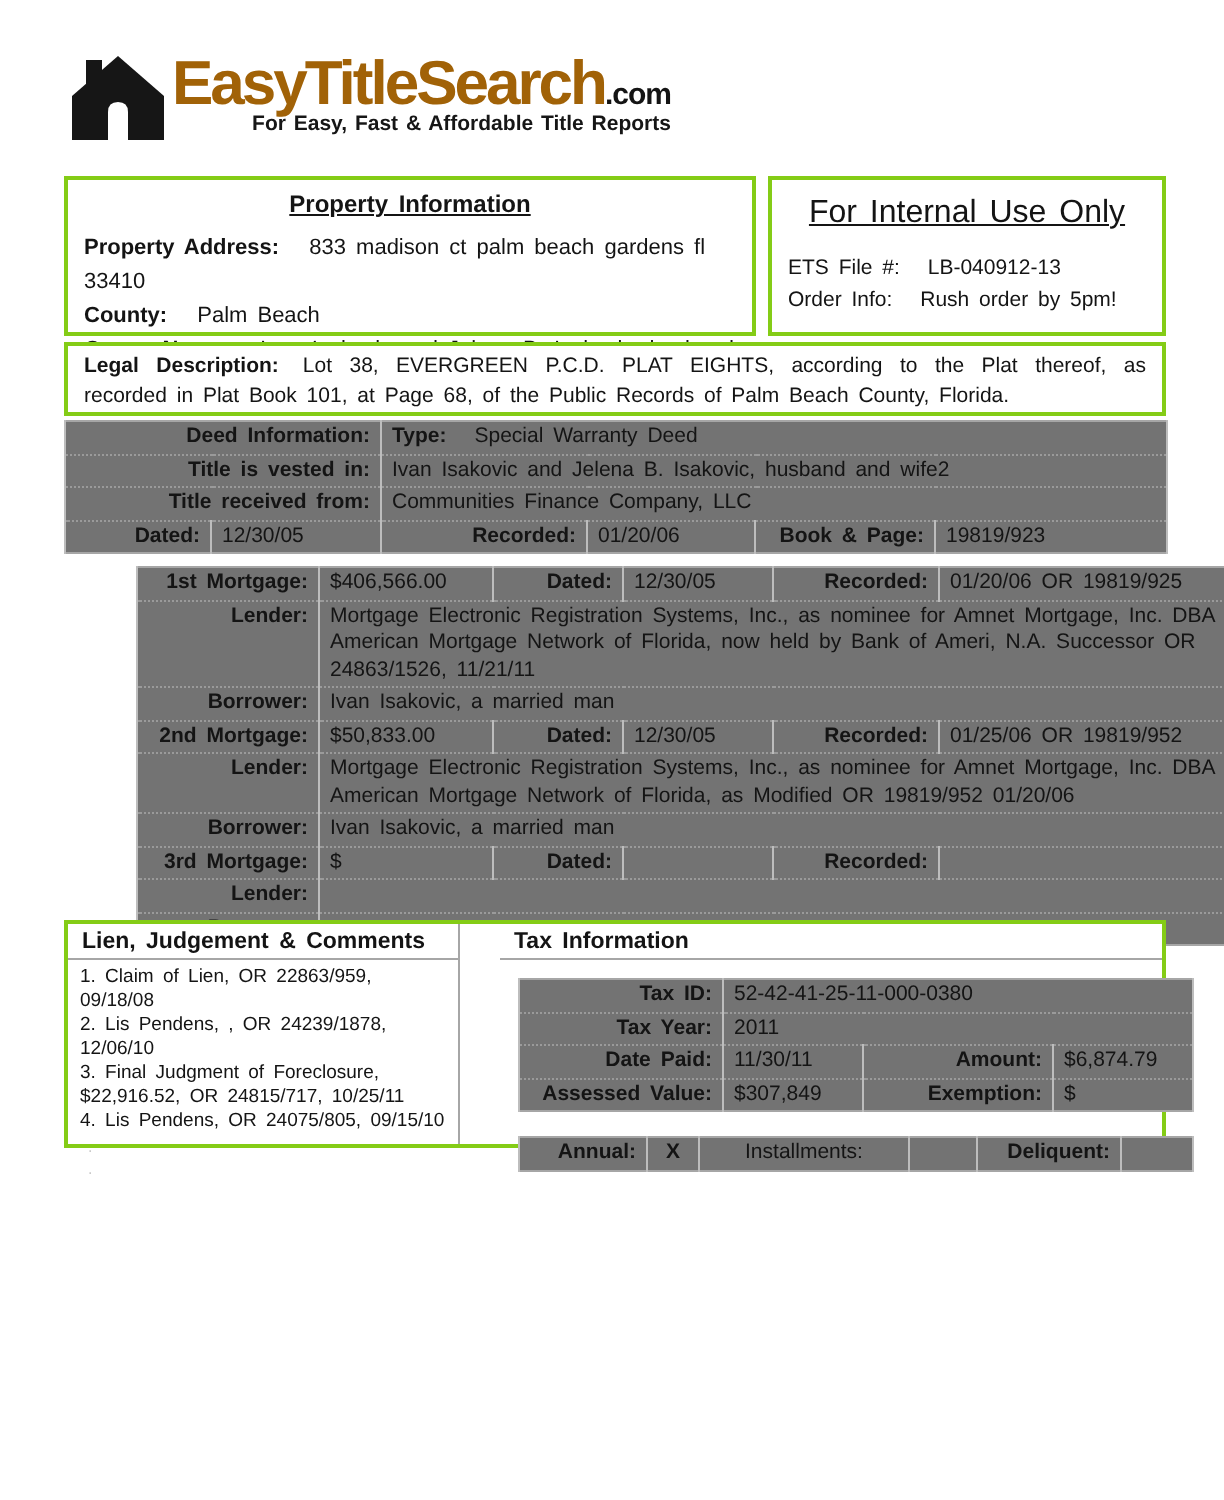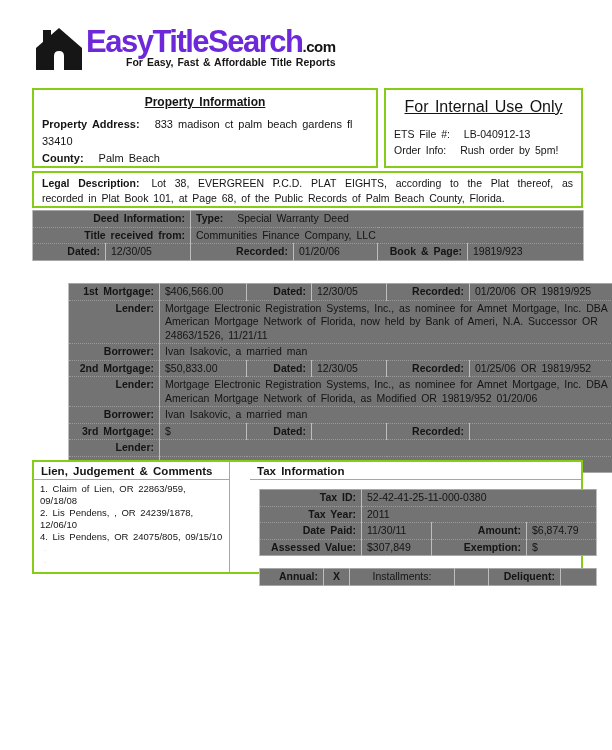--- a/index.html
+++ b/index.html
@@ -6,21 +6,21 @@
   html,body { background:#fff; }
   .page {
     position:relative; width:612px; height:750px; background:#ffffff;
     font-family:"Liberation Sans", sans-serif; color:#141414;
     word-spacing:2px; overflow:hidden;
   }
   
   .logo { position:absolute; left:36px; top:26px; display:flex; align-items:flex-start; }
   .logo svg { display:block; margin-top:2px; }
   .logo-textcol { margin-left:4px; }
-  .logo-title { font-weight:bold; font-size:31px; letter-spacing:-1.5px; line-height:32px; color:#6d28d9; word-spacing:0; }
+  .logo-title { font-weight:bold; font-size:31px; letter-spacing:-1.5px; line-height:32px; color:#a16207; word-spacing:0; }
   .logo-tld { font-size:15px; font-weight:bold; letter-spacing:-0.5px;text-align:center; }
   .logo-tagline { font-size:10.5px; font-weight:bold; text-align:right; margin-top:-2px; letter-spacing:0; color:#161616; word-spacing:1px; }
   
   .box { position:absolute; border:2px solid #84cc16; background:#fff; }
   .lbl { font-weight:bold; }
   
   .prop-box { left:32px; top:88px; width:346px; height:80px; padding:5px 8px; }
   .box-title { text-align:center; font-weight:bold; font-size:12px; text-decoration:underline; margin-bottom:7px; }
   .prop-row { font-size:11px; line-height:17px; }
   .prop-row .val { margin-left:10px; font-weight:normal; }
@@ -122,20 +122,24 @@
         <col style="width:84px">
         <col style="width:90px">
         <col style="width:116px">
       </colgroup>
     <tbody>
         <tr>
       <td class="r" colspan="2">Deed Information:</td>
       <td colspan="4"><span class="type-lbl">Type:</span><span>Special Warranty Deed</span></td>
     </tr>
     <tr>
+      <td class="r" colspan="2">Title is vested in:</td>
+      <td colspan="4">Ivan Isakovic and Jelena B. Isakovic, husband and wife2</td>
+    </tr>
+    <tr>
       <td class="r" colspan="2">Title received from:</td>
       <td colspan="4">Communities Finance Company, LLC</td>
     </tr>
     <tr>
       <td class="r">Dated:</td>
       <td>12/30/05</td>
       <td class="r">Recorded:</td>
       <td>01/20/06</td>
       <td class="r">Book &amp; Page:</td>
       <td>19819/923</td>
@@ -206,20 +210,21 @@
     </tr>
   </tbody>
     </table>
 
   <div class="box bottom-box">
     <div class="lien-col">
       <div class="col-head">Lien, Judgement &amp; Comments</div>
       <div class="lien-list">
         <div class="lien-item">1. Claim of Lien, OR 22863/959, 09/18/08</div>
         <div class="lien-item">2. Lis Pendens, , OR 24239/1878, 12/06/10</div>
+        <div class="lien-item">3. Final Judgment of Foreclosure, $22,916.52, OR 24815/717, 10/25/11</div>
         <div class="lien-item">4. Lis Pendens, OR 24075/805, 09/15/10</div>
         <div class="faded">. .</div>
       </div>
     </div>
     <div class="tax-col">
       <div class="col-head">Tax Information</div>
       <div class="tax-body">
         <table class="doc tax-tbl">
           <colgroup>
               <col style="width:102px">

